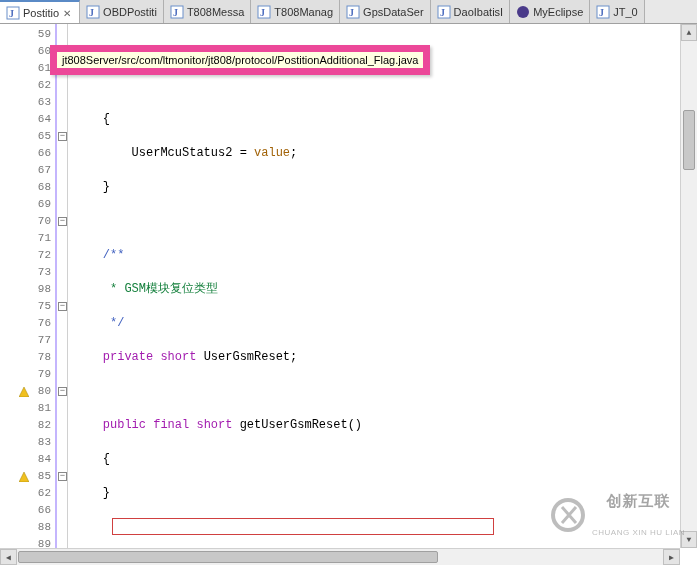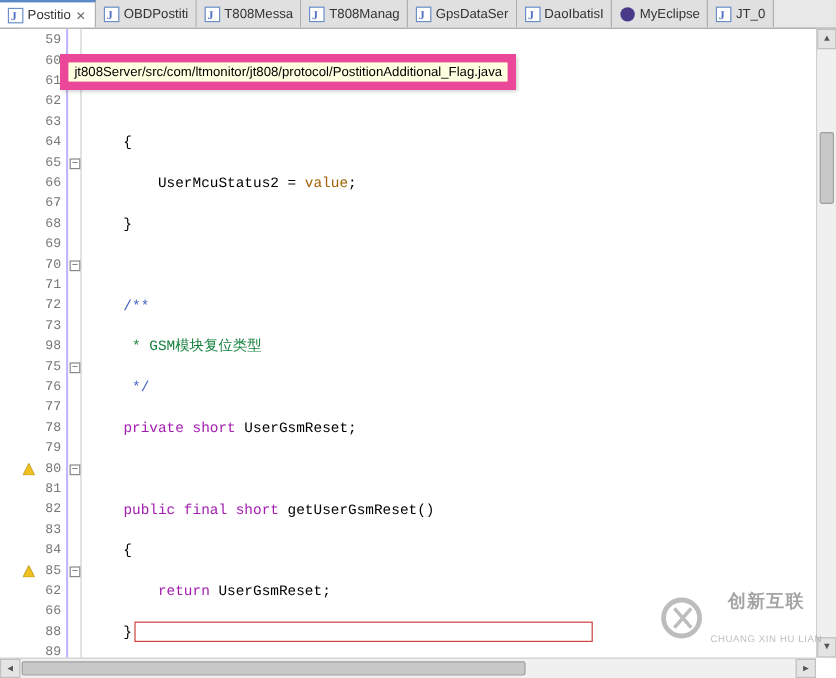--- a/index.html
+++ b/index.html
@@ -351,21 +351,20 @@
 <div class="code-line"><span>        UserMcuStatus2 = </span><span class="param">value</span><span>;</span></div>
 <div class="code-line">    }</div>
 <div class="code-line"></div>
 <div class="code-line comment">    /**</div>
 <div class="code-line comment-cn">     * GSM模块复位类型</div>
 <div class="code-line comment">     */</div>
 <div class="code-line"><span>    </span><span class="kw">private short</span><span> UserGsmReset;</span></div>
 <div class="code-line"></div>
 <div class="code-line"><span>    </span><span class="kw">public final short</span><span> getUserGsmReset()</span></div>
 <div class="code-line">    {</div>
-<div class="code-line"><span>        </span><span class="kw">return</span><span> UserGsmReset;</span></div>
 <div class="code-line">    }</div>
 <div class="code-line"></div>
 
 
 
 
 
 
 
 

